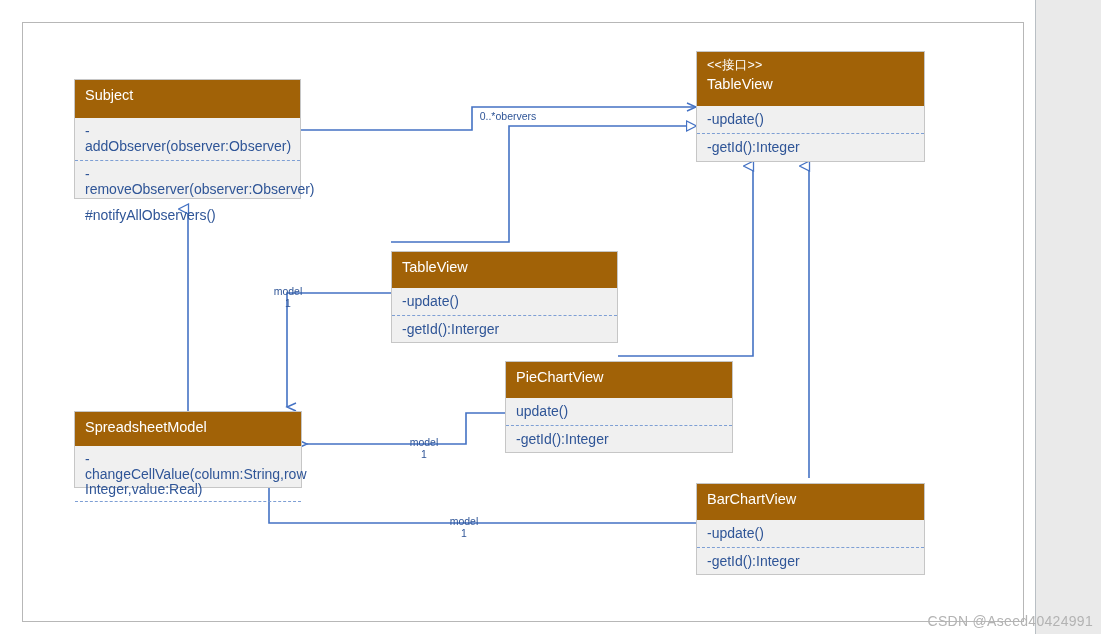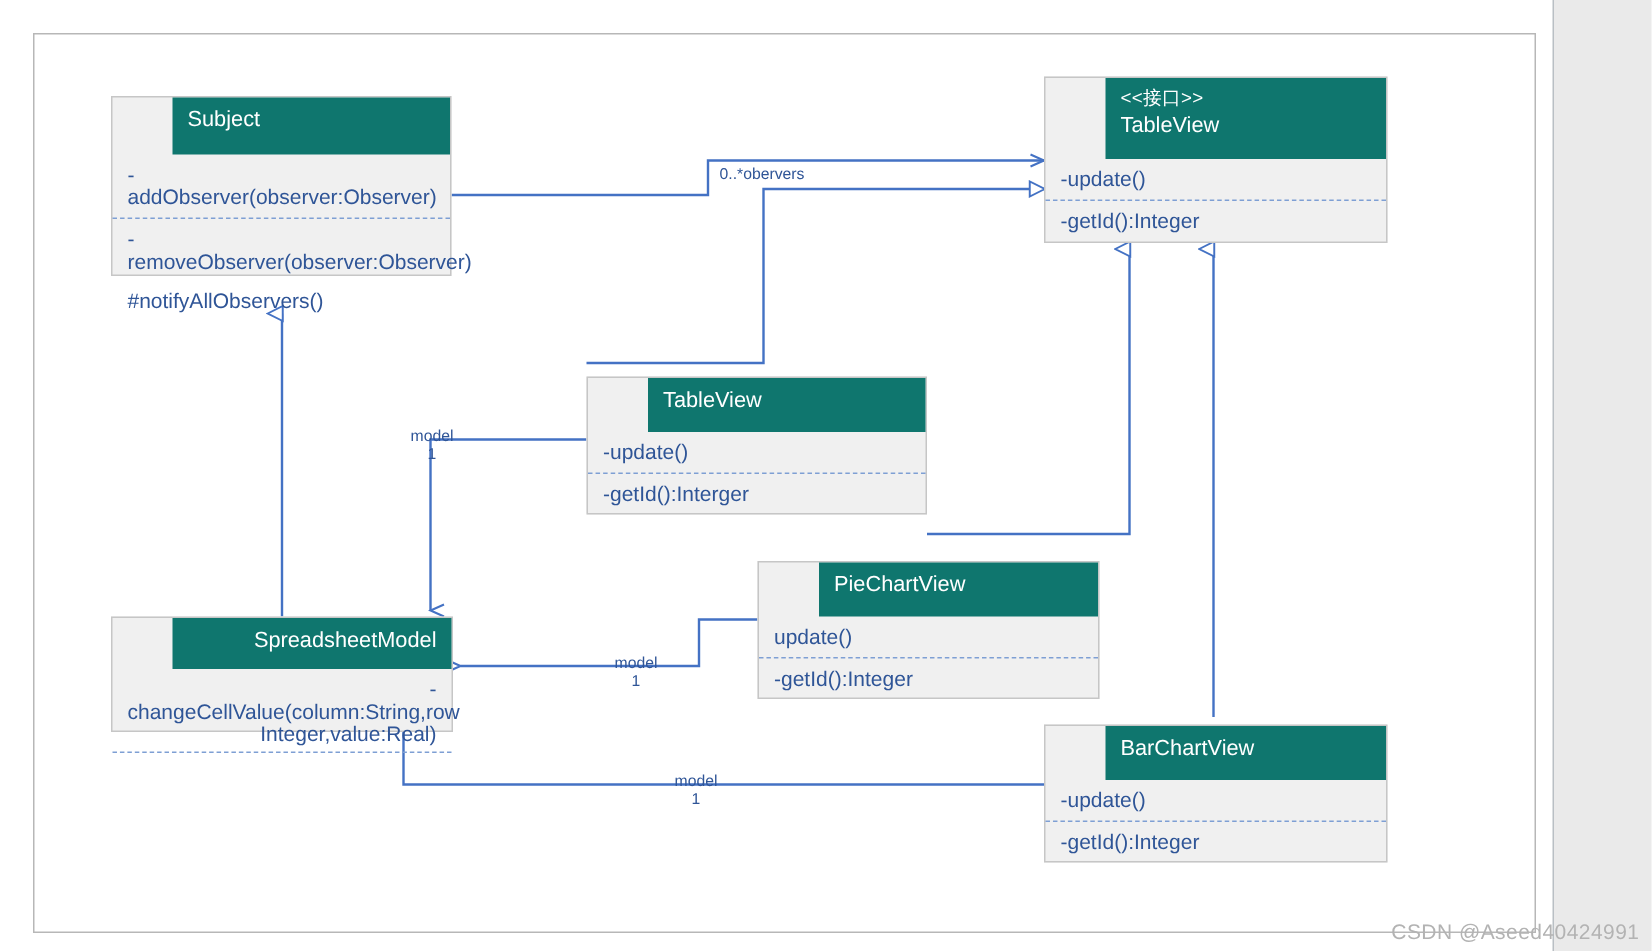--- a/index.html
+++ b/index.html
@@ -53,25 +53,24 @@
   }
   
   .uml-class {
     position: absolute;
     background: #f0f0f0;
     border: 1px solid #c6c6c6;
     box-sizing: border-box;
     z-index: 5;
   }
   .uml-header {
-    background: #0f766e;
+    background: #a16207;
     color: #ffffff;
     box-sizing: border-box;
     padding: 5px 10px 6px 10px;
-    margin-left: 40px;
   }
   .uml-stereotype {
     font-size: 12.5px;
     line-height: 17px;
     color: #ffffff;
     letter-spacing: 0.2px;
   }
   .uml-name {
     font-size: 14.5px;
     line-height: 20px;
@@ -186,21 +185,21 @@
       <div class="edge-label" style="left:379px; top:413px; width:44px;">
         <span>model</span>
         <span class="mult">1</span>
       </div>
 
       <div class="edge-label" style="left:419px; top:492px; width:44px;">
         <span>model</span>
         <span class="mult">1</span>
       </div>
 
-      <div class="uml-class" style="left:51px; top:41px; width:227px; height:120px;">
+      <div class="uml-class" style="left:51px; top:56px; width:227px; height:120px;">
         <div class="uml-header" style="height:38px;">
           <div class="uml-name">Subject</div>
         </div>
         <div class="uml-members">
           <div class="uml-member sep-below">-addObserver(observer:Observer)</div>
           <div class="uml-member tight">-removeObserver(observer:Observer)</div>
           <div class="uml-member tight">#notifyAllObservers()</div>
         </div>
       </div>
 
@@ -218,41 +217,41 @@
       <div class="uml-class" style="left:368px; top:228px; width:227px; height:92px;">
         <div class="uml-header" style="height:36px;">
           <div class="uml-name">TableView</div>
         </div>
         <div class="uml-members">
           <div class="uml-member sep-below">-update()</div>
           <div class="uml-member">-getId():Interger</div>
         </div>
       </div>
 
-      <div class="uml-class" style="left:482px; top:351px; width:228px; height:92px;">
+      <div class="uml-class" style="left:482px; top:338px; width:228px; height:92px;">
         <div class="uml-header" style="height:36px;">
           <div class="uml-name">PieChartView</div>
         </div>
         <div class="uml-members">
           <div class="uml-member sep-below">update()</div>
           <div class="uml-member">-getId():Integer</div>
         </div>
       </div>
 
       <div class="uml-class" style="left:673px; top:460px; width:229px; height:92px;">
         <div class="uml-header" style="height:36px;">
           <div class="uml-name">BarChartView</div>
         </div>
         <div class="uml-members">
           <div class="uml-member sep-below">-update()</div>
           <div class="uml-member">-getId():Integer</div>
         </div>
       </div>
 
-      <div class="uml-class" style="left:51px; top:388px; width:228px; height:77px;text-align:right;">
+      <div class="uml-class" style="left:51px; top:388px; width:228px; height:77px;">
         <div class="uml-header" style="height:34px;">
           <div class="uml-name">SpreadsheetModel</div>
         </div>
         <div class="uml-members">
           <div class="uml-member sep-below" style="padding-bottom:4px;">-changeCellValue(column:String,row Integer,value:Real)</div>
         </div>
       </div>
 
     </div>
   </div>

